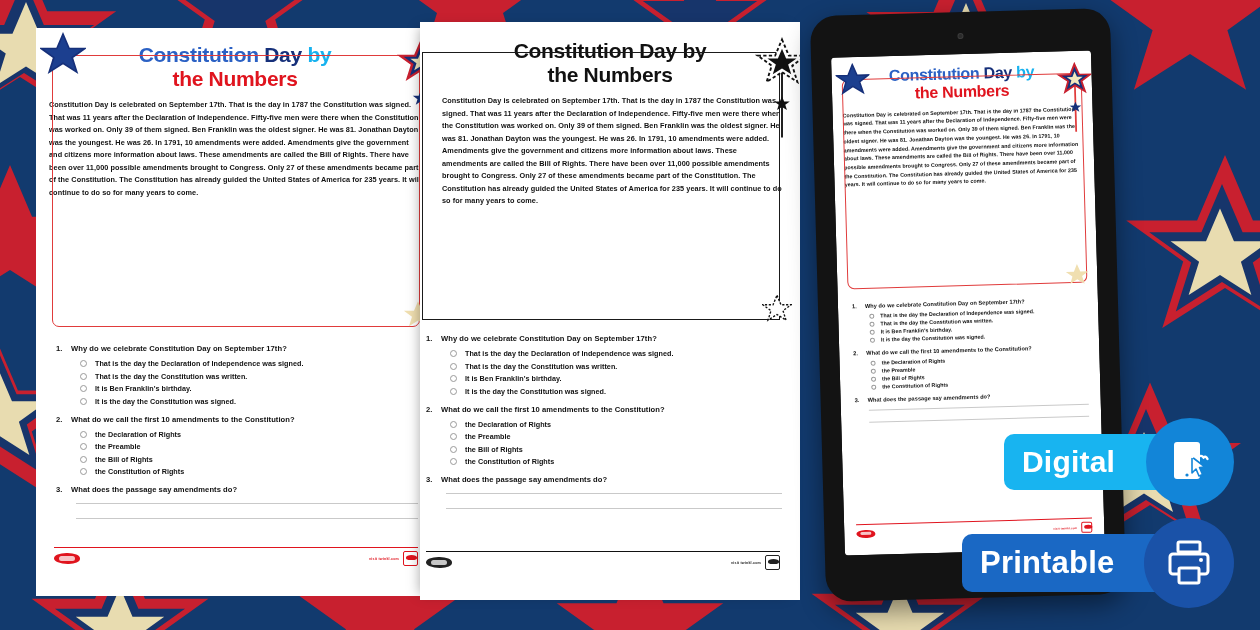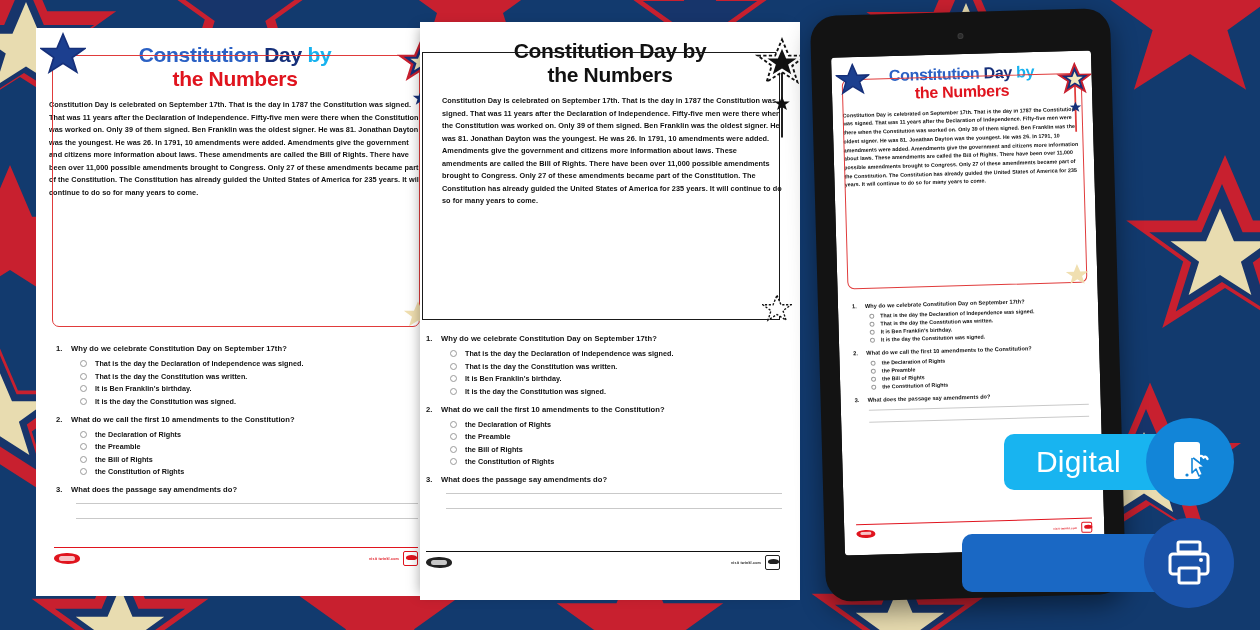--- a/index.html
+++ b/index.html
@@ -171,22 +171,22 @@
   }
   #badge-digital {
     left: 1004px; top: 434px; width: 214px; height: 56px;
     background: #18b4f0;
   }
   #badge-printable {
     left: 962px; top: 534px; width: 256px; height: 58px;
     background: #1a68c4;
   }
   .badge-label {
-    color: #fff; font-size: 30px; font-weight: normal;
-    padding-left: 32px; letter-spacing: .2px; white-space: nowrap;
+    color: #fff; font-size: 30px; font-weight: bold;
+    padding-left: 18px; letter-spacing: .2px; white-space: nowrap;
   }
   #badge-printable .badge-label { font-size: 31px; }
   .badge-circle {
     position: absolute; border-radius: 50%;
     display: flex; align-items: center; justify-content: center;
   }
   #digital-circle {
     right: -16px; top: -16px; width: 88px; height: 88px; background: #1285d8;
   }
   #printable-circle {
@@ -582,20 +582,21 @@
     <svg width="50" height="50" viewBox="0 0 50 50">
       <rect x="9" y="5" width="26" height="37" rx="3" fill="#fff"></rect>
       <circle cx="22" cy="38" r="1.6" fill="#1285d8"></circle>
       <path d="M27 20 L27 36 L31 32 L34 39 L37.5 37.5 L34.5 30.5 L40 30 Z" fill="#fff" stroke="#1285d8" stroke-width="1.6" stroke-linejoin="round"></path>
       <path d="M27 20 q3.5 -3 6.5 0 q2.5 -2.5 5 0.5 q2.5 -2 4 1.5" fill="none" stroke="#fff" stroke-width="2.4" stroke-linecap="round"></path>
     </svg>
   </span>
 </div>
 
 <div class="badge" id="badge-printable">
+  <span class="badge-label">Printable</span>
   <span class="badge-circle" id="printable-circle">
     <svg width="52" height="52" viewBox="0 0 52 52">
       <rect x="15" y="5" width="22" height="10" rx="1.5" fill="none" stroke="#fff" stroke-width="3"></rect>
       <path d="M10 17 h32 a3 3 0 0 1 3 3 v14 a3 3 0 0 1 -3 3 h-32 a3 3 0 0 1 -3 -3 v-14 a3 3 0 0 1 3 -3 z" fill="none" stroke="#fff" stroke-width="3"></path>
       <circle cx="38" cy="23" r="2" fill="#fff"></circle>
       <rect x="16" y="31" width="20" height="15" rx="1.5" fill="#1a52a8" stroke="#fff" stroke-width="3"></rect>
     </svg>
   </span>
 </div>
 

